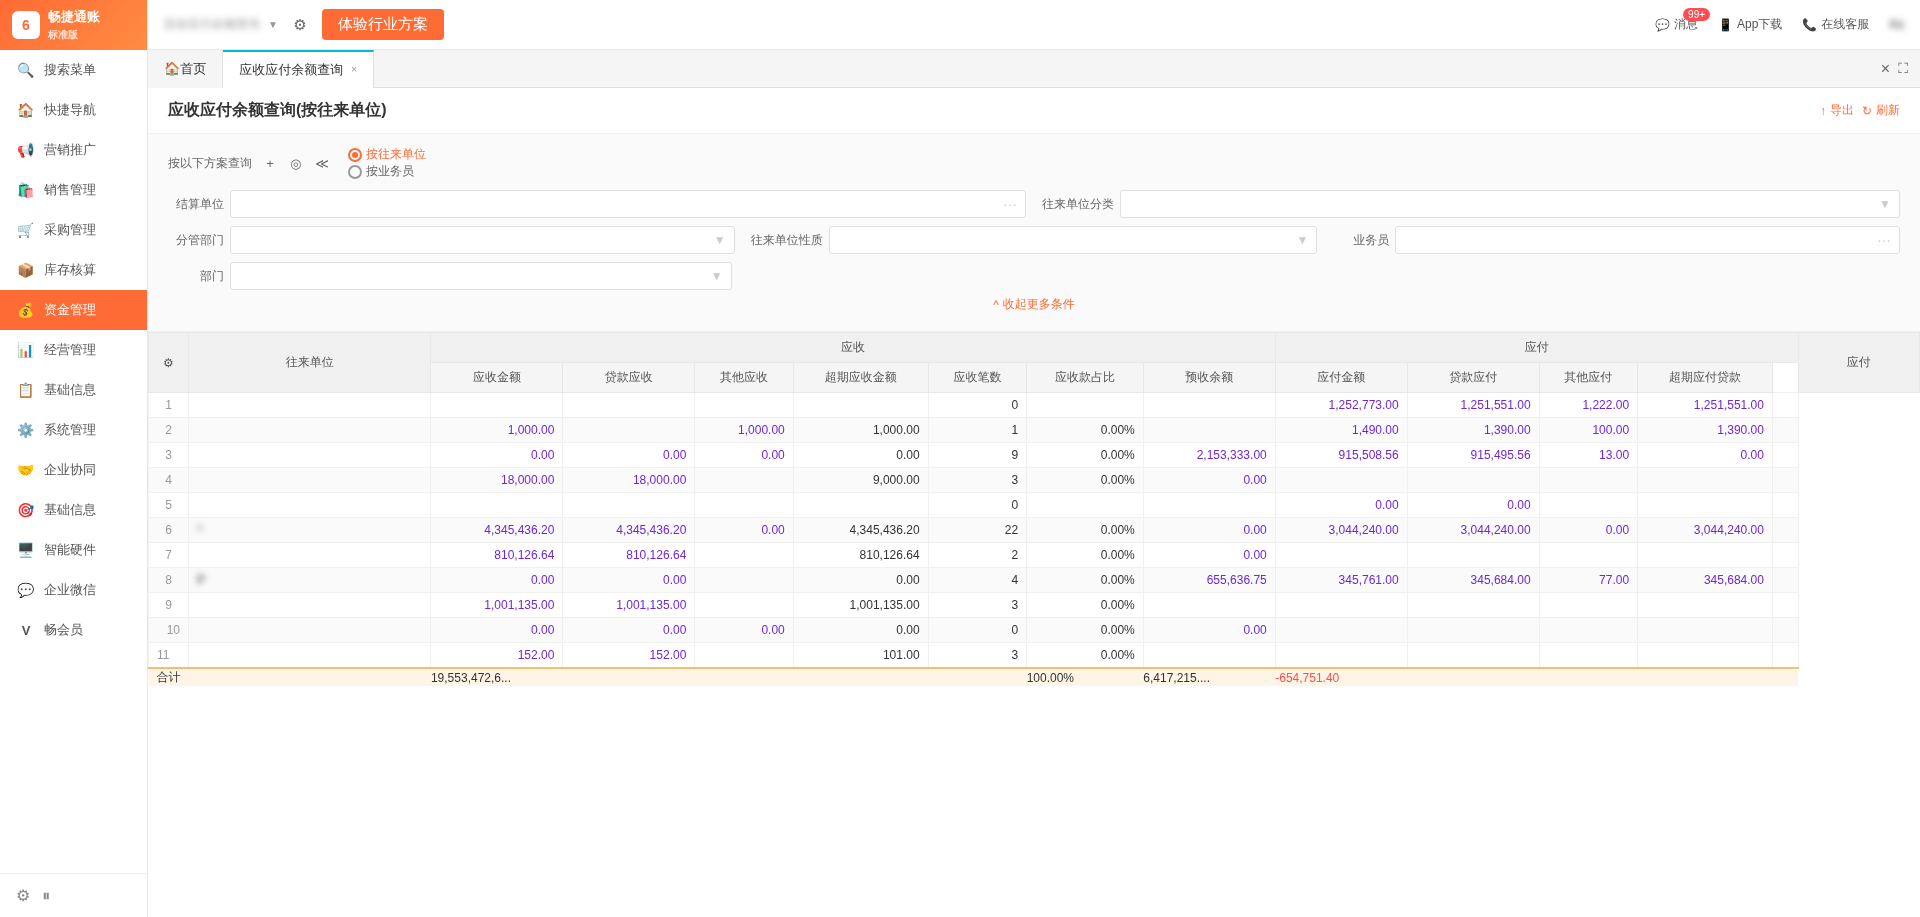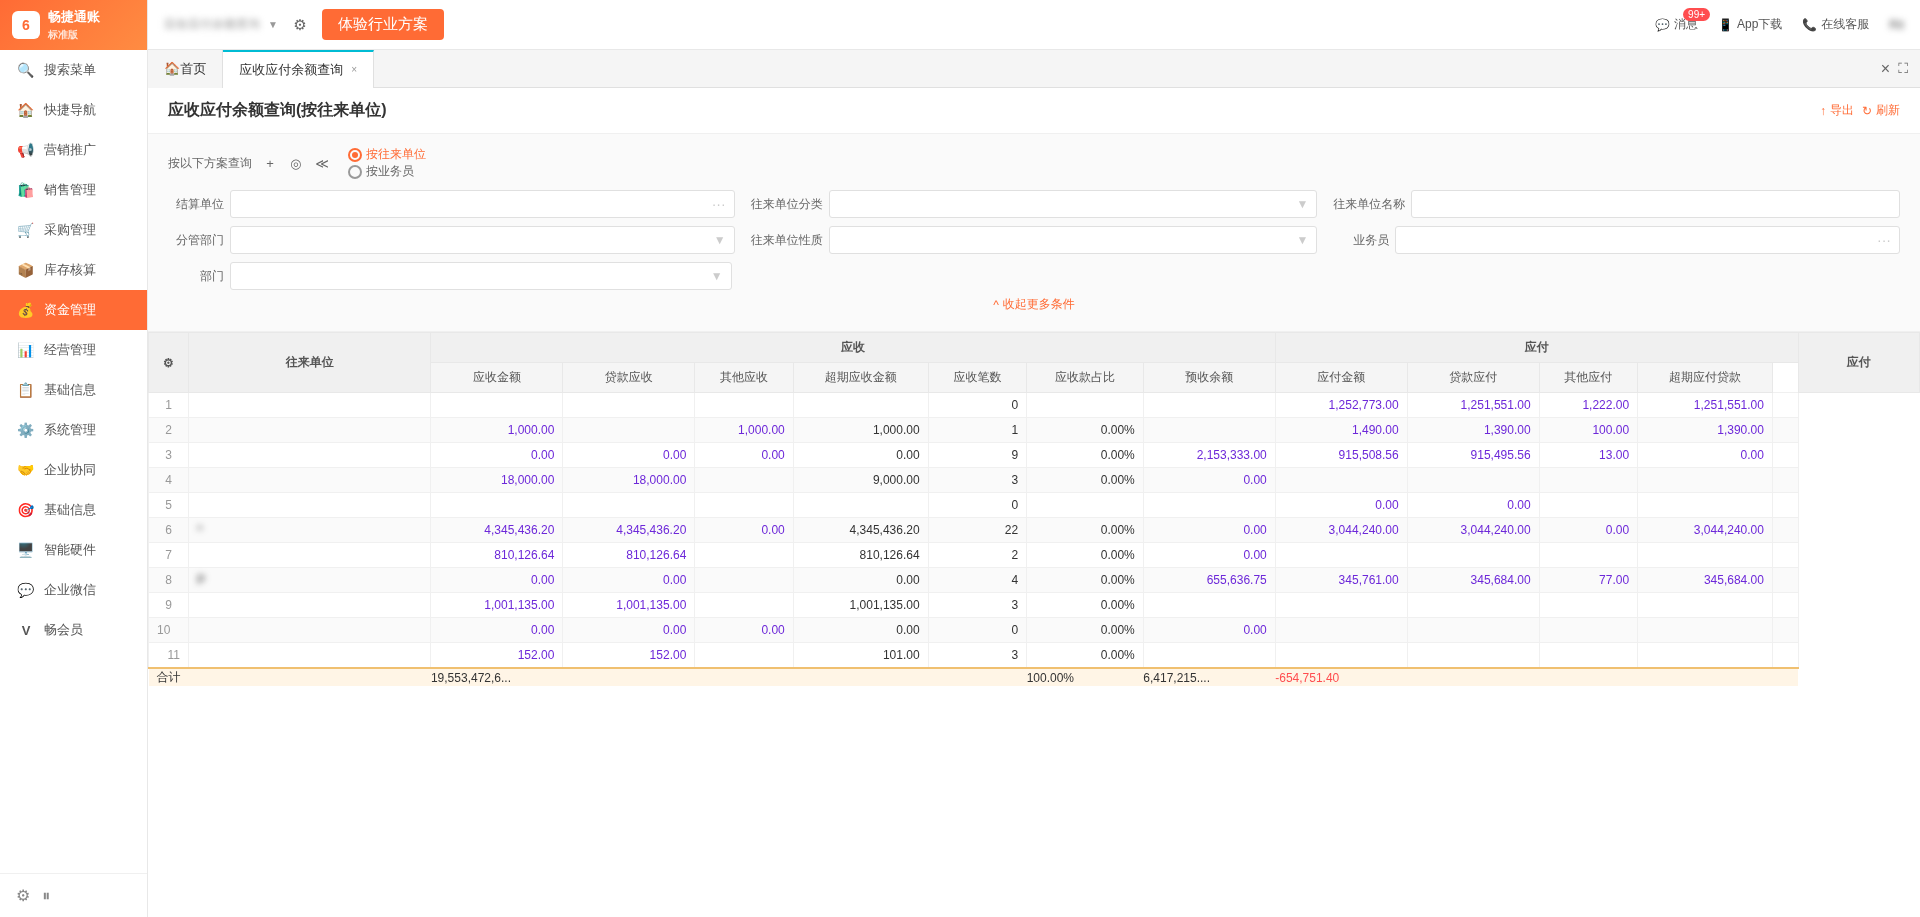--- a/index.html
+++ b/index.html
@@ -111,21 +111,21 @@
     
     .table-area {
       flex: 1; overflow: auto; padding: 0;
     }
     table {
       width: 100%; border-collapse: collapse; font-size: 12px;
     }
     thead tr th {
       background: #f5f5f5; border: 1px solid #e8e8e8; padding: 6px 8px; text-align: center; white-space: nowrap; color: #555; font-weight: 500;
     }
-    thead tr.group-header th { background: #f0f0f0; font-weight: bold; }
+    thead tr.group-header th { background: #f0f0f0; }
     tbody tr td {
       border: 1px solid #f0f0f0; padding: 5px 8px; text-align: right; white-space: nowrap; color: #333;
     }
     tbody tr td:nth-child(2) { text-align: left; }
     tbody tr td:first-child { text-align: center; color: #999; }
     tbody tr:nth-child(even) { background: #fafafa; }
     .link-val { color: #6d28d9; cursor: pointer; }
 
     .tfoot-row td { background: #fff5e6; font-weight: 500; border-top: 2px solid #f0c070; }
     .tfoot-row td:first-child { text-align: left; padding-left: 8px; }
@@ -310,24 +310,20 @@
                 <span></span>
                 <span class="filter-dots">···</span>
               </div>
             </div>
             <div class="filter-field">
               <span class="filter-field-label">往来单位分类</span>
               <div class="filter-select" style="flex:1;">
                 <span></span>
                 <span style="color:#ccc;">▼</span>
               </div>
-            </div>
-            <div class="filter-field">
-              <span class="filter-field-label">往来单位名称</span>
-              <input class="filter-input" style="flex: 1 1 0%;">
             </div>
           </div>
           <div class="filter-row">
             <div class="filter-field">
               <span class="filter-field-label">分管部门</span>
               <div class="filter-select" style="flex:1;">
                 <span></span>
                 <span style="color:#ccc;">▼</span>
               </div>
             </div>
@@ -531,37 +527,37 @@
     <td>3</td>
     <td>0.00%</td>
     <td></td>
     <td></td>
     <td></td>
     <td></td>
     <td></td>
     <td></td>
   </tr>
           <tr>
-    <td style="text-align:left;color:#999;">10</td>
+    <td style="text-align:right;color:#999;">10</td>
     <td class="blurred" style="min-width:160px;"></td>
     <td><span class="link-val">0.00</span></td>
     <td><span class="link-val">0.00</span></td>
     <td><span class="link-val">0.00</span></td>
     <td>0.00</td>
     <td>0</td>
     <td>0.00%</td>
     <td><span class="link-val">0.00</span></td>
     <td></td>
     <td></td>
     <td></td>
     <td></td>
     <td></td>
   </tr>
           <tr>
-    <td style="text-align:right;color:#999;">11</td>
+    <td style="text-align:left;color:#999;">11</td>
     <td class="blurred" style="min-width:160px;"></td>
     <td><span class="link-val">152.00</span></td>
     <td><span class="link-val">152.00</span></td>
     <td></td>
     <td>101.00</td>
     <td>3</td>
     <td>0.00%</td>
     <td></td>
     <td></td>
     <td></td>

